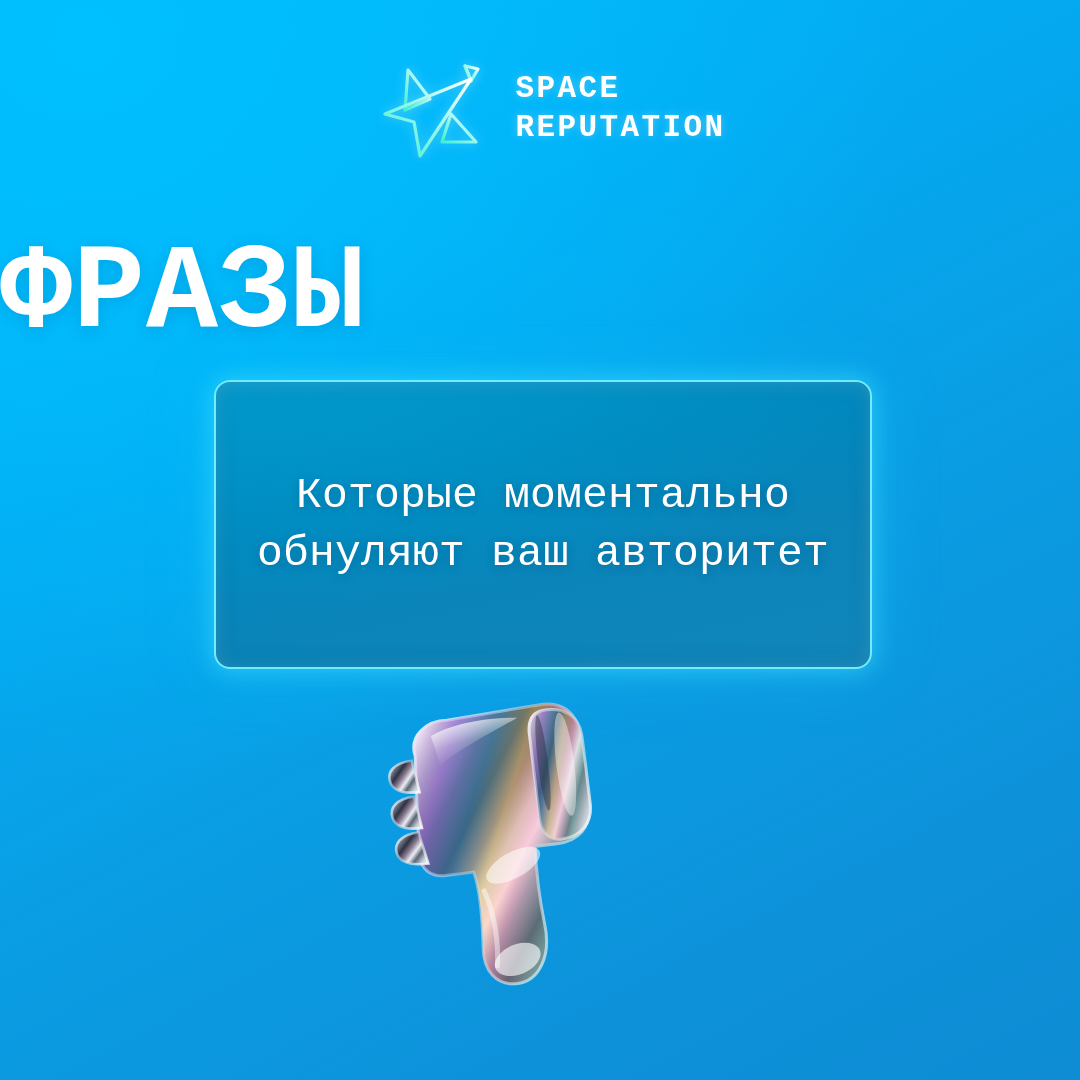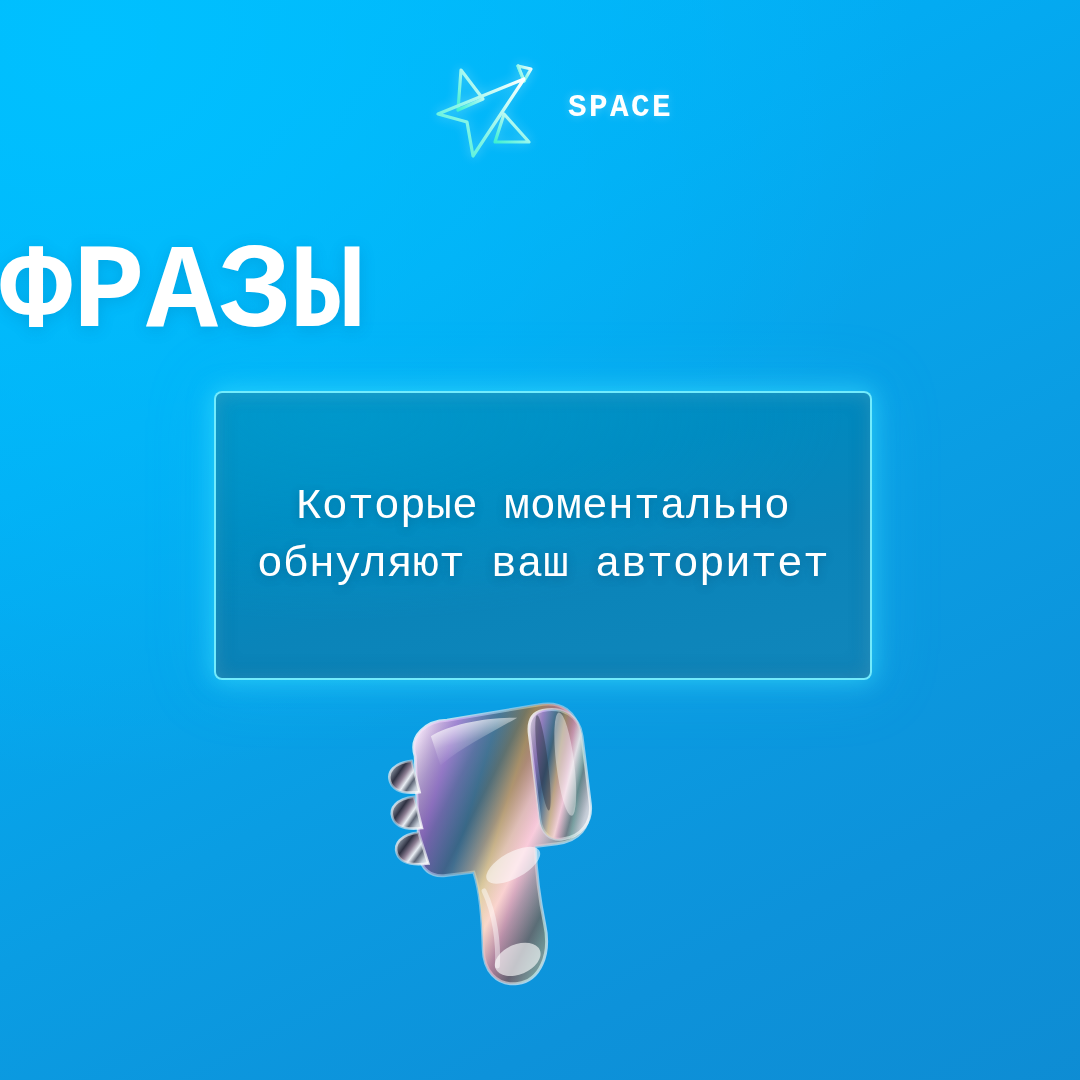--- a/index.html
+++ b/index.html
@@ -66,35 +66,34 @@
     text-shadow: 0 3px 16px rgba(0,70,120,.18);
   }
 
   
   .card {
     position: absolute;
     left: 214px;
     top: 380px;
     width: 658px;
     height: 289px;
-    border-radius: 8px;
+    border-radius: 16px;
     box-sizing: border-box;
     border: 2px solid rgba(120, 240, 255, .95);
     background:
       radial-gradient(130% 120% at 18% 8%, rgba(0,160,210,.45) 0%, rgba(0,130,185,0) 60%),
       linear-gradient(168deg, #0093c8 0%, #0089bf 34%, #0a84b9 62%, #1186bb 100%);
     box-shadow:
       0 0 22px 2px rgba(60, 225, 255, .55),
       0 0 60px 6px rgba(40, 200, 255, .28),
       inset 0 2px 18px rgba(160, 240, 255, .22),
       inset 0 -2px 22px rgba(0, 60, 100, .22);
     display: flex;
     align-items: center;
     justify-content: flex-end;
-    margin-top: 11px;
   }
   .card-text {
     width: 100%;
     text-align: center;
     color: #ffffff;
     font-size: 43px;
     font-weight: 400;
     line-height: 1.33;
     letter-spacing: .2px;
     padding: 0 38px;
@@ -135,20 +134,21 @@
 
           <path d="M84 14 L97 17 L90 29 Z"></path>
           <path d="M84 14 L90 29"></path>
 
           <path d="M4 62 L90 27 L39 104 L33 70 Z"></path>
         </g>
       </svg>
     </span>
     <span class="logo-words">
       <span>SPACE</span>
+      <span>REPUTATION</span>
     </span>
   </div>
 
   <div class="headline">ФРАЗЫ</div>
 
   <div class="card">
     <div class="card-text">Которые моментально обнуляют ваш авторитет</div>
   </div>
 
   <div class="emoji">

